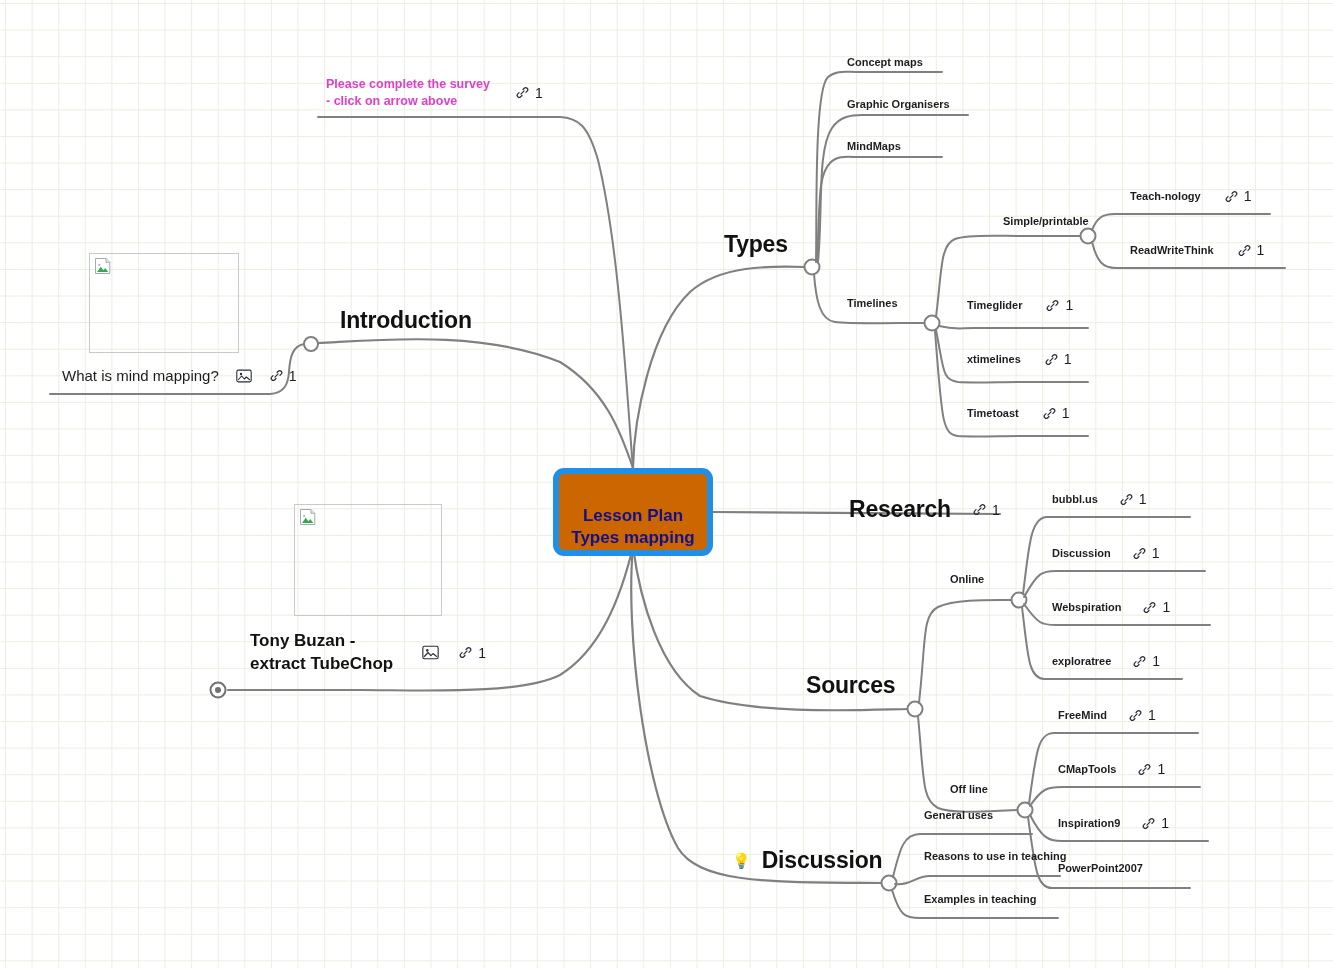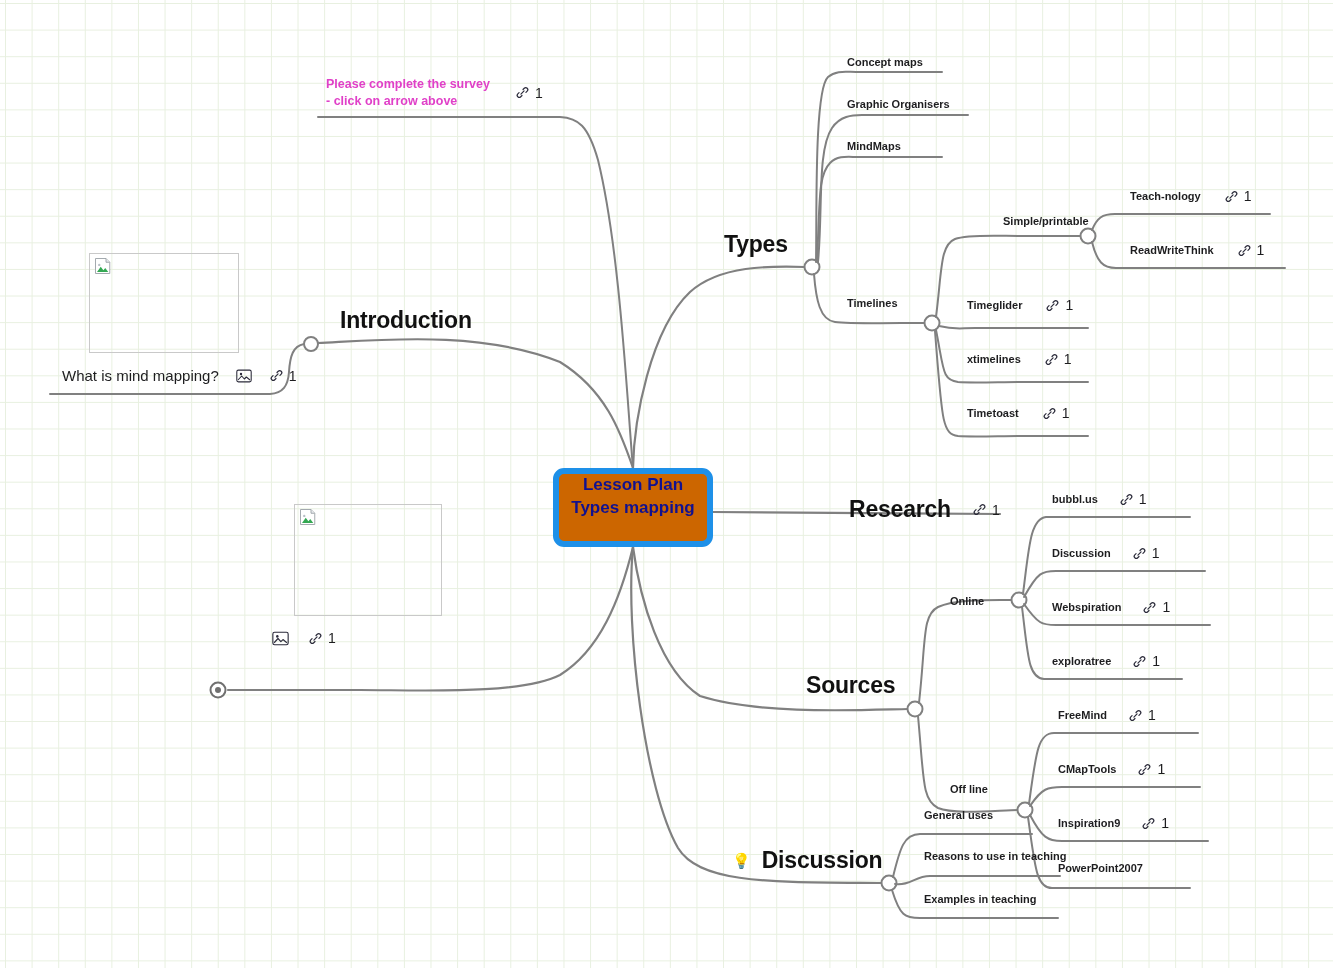--- a/index.html
+++ b/index.html
@@ -64,29 +64,29 @@
     color: #e040c8;
     line-height: 1.35;
     white-space: pre-line;
   }
   
   #root-node {
     position: absolute;
     left: 553px;
     top: 468px;
     width: 160px;
-    height: 79px;
+    height: 88px;
     background: #cc6600;
     border: 6px solid #1e90e8;
     border-radius: 11px;
     box-sizing: border-box;
     display: flex;
     flex-direction: column;
     align-items: center;
-    justify-content: flex-start;
+    justify-content: flex-end;
     color: #11118f;
     font-size: 17px;
     font-weight: bold;
     line-height: 1.33;
     text-align: center;
   }
   
   .icn {
     display: inline-flex;
     align-items: center;
@@ -241,20 +241,22 @@
   <div class="img-ph" style="left:294px; top:504px; width:148px; height:112px;">
     <svg class="broken" viewBox="0 0 24 24">
       <path d="M2 2 h14 l5 5 v15 H2 Z" fill="#ffffff" stroke="#9aa0a6" stroke-width="1.2"></path>
       <path d="M16 2 v5 h5" fill="#e8eaed" stroke="#9aa0a6" stroke-width="1.2"></path>
       <path d="M4 20 l5 -7 l3.5 4.5 l2.5 -3 l4 5.5 Z" fill="#34a853"></path>
       <circle cx="7" cy="10.5" r="1.6" fill="#b9c0c7"></circle>
     </svg>
   </div>
 
   <div class="node" style="left:250px; top:630px;">
+    <span class="lbl-bold-sub">Tony Buzan -
+extract TubeChop</span>
     <span class="icn" style="margin-left:22px;">
       <svg width="17" height="15" viewBox="0 0 24 20" fill="none" stroke="#2b2b3a" stroke-width="1.6">
         <rect x="1.2" y="1.2" width="21.6" height="17.6" rx="2.4"></rect>
         <circle cx="7.5" cy="7" r="1.8" fill="#2b2b3a" stroke="none"></circle>
         <path d="M3 16 l5.5 -6 l4 4.5 l3 -3 l5.5 4.5" stroke-linejoin="round"></path>
       </svg>
     </span>
     <span class="link-grp" style="margin-left:12px;">
       <span class="icn">
         <svg width="15" height="15" viewBox="0 0 24 24" fill="none" stroke="#2b2b3a" stroke-width="1.9" stroke-linecap="round">
@@ -369,21 +371,21 @@
         </svg>
       </span>
       <span>1</span>
     </span>
   </div>
 
   <div class="node" style="left:806px; top:672px;">
     <span class="lbl-main">Sources</span>
   </div>
 
-  <div class="node" style="left:950px; top:595px;align-items:flex-end;">
+  <div class="node" style="left:950px; top:573px;align-items:flex-end;">
     <span class="lbl-sub">Online</span>
   </div>
 
   <div class="node" style="left:1052px; top:491px;">
     <span class="lbl-sub">bubbl.us</span>
     <span class="link-grp" style="margin-left:14px;">
       <span class="icn">
         <svg width="15" height="15" viewBox="0 0 24 24" fill="none" stroke="#2b2b3a" stroke-width="1.9" stroke-linecap="round">
           <path d="M9.5 14.5 L14.5 9.5"></path>
             <path d="M12.8 7.2 l2.0 -2.0 a3.3 3.3 0 0 1 4.7 4.7 l-2.0 2.0"></path>

